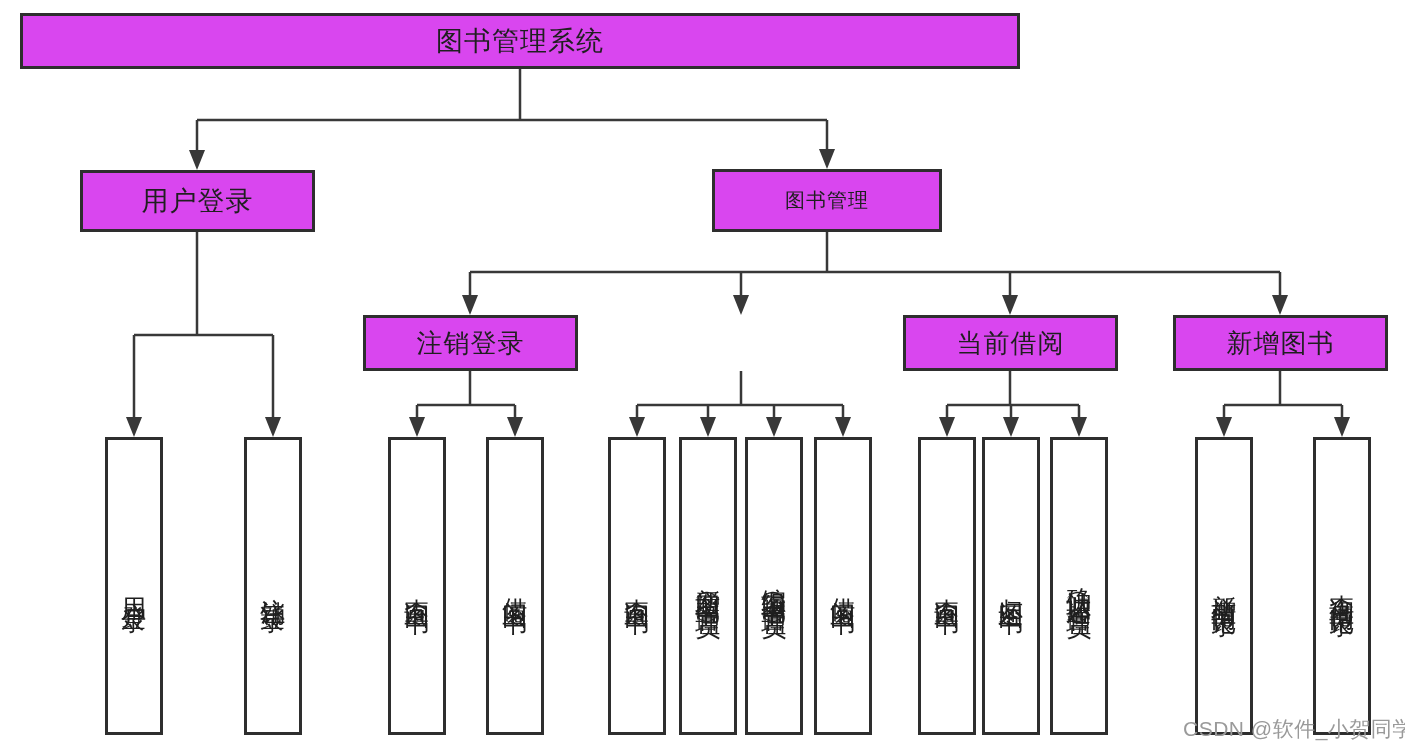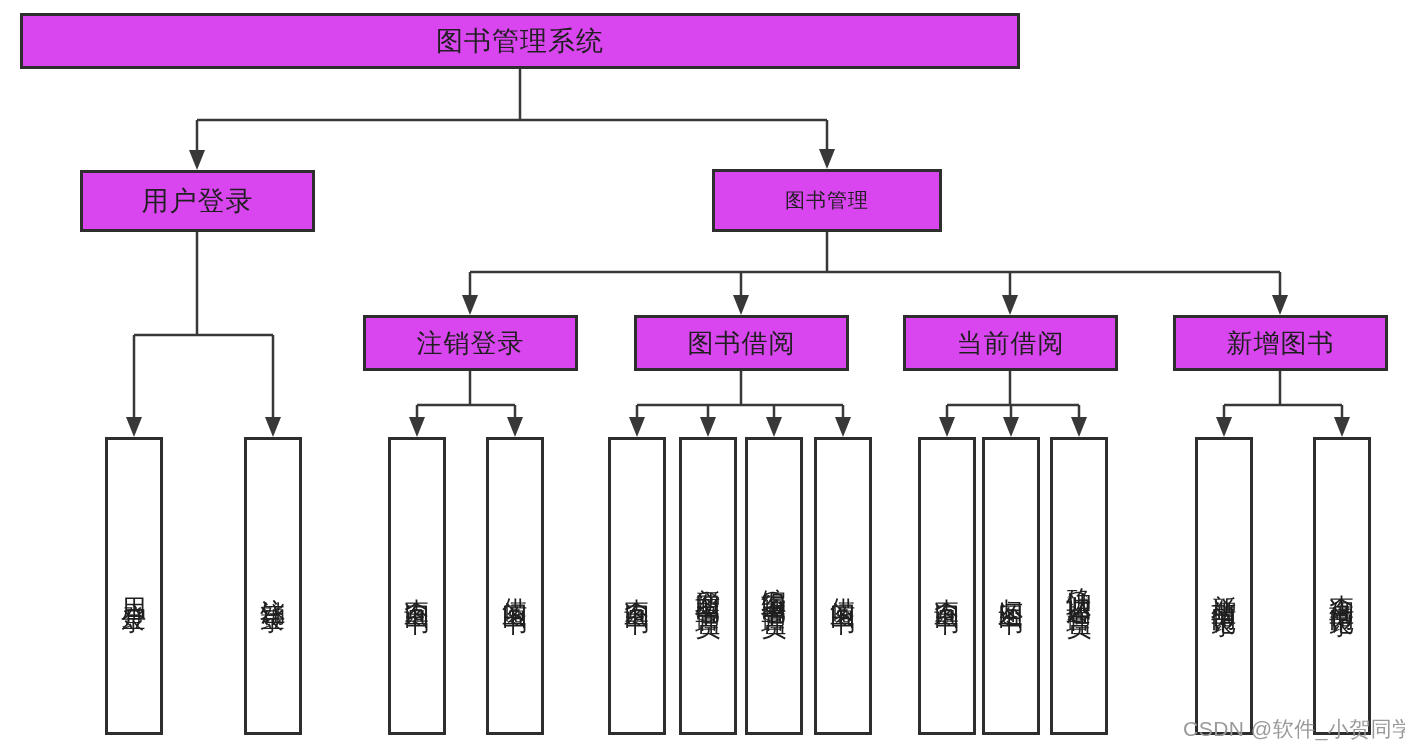--- a/index.html
+++ b/index.html
@@ -114,23 +114,20 @@
   <div class="hnode n-user-login">
     <span>用户登录</span>
   </div>
   <div class="hnode n-book-mgmt">
     <span>图书管理</span>
   </div>
 
   <div class="hnode l3 n-newbook">
     <span>注销登录</span>
   </div>
-  <div class="hnode l3 n-borrow">
-    <span>图书借阅</span>
-  </div>
   <div class="hnode l3 n-current">
     <span>当前借阅</span>
   </div>
   <div class="hnode l3 n-records">
     <span>新增图书</span>
   </div>
 
   <div class="leaf lf1">
     <span>用户登录</span>
   </div>

